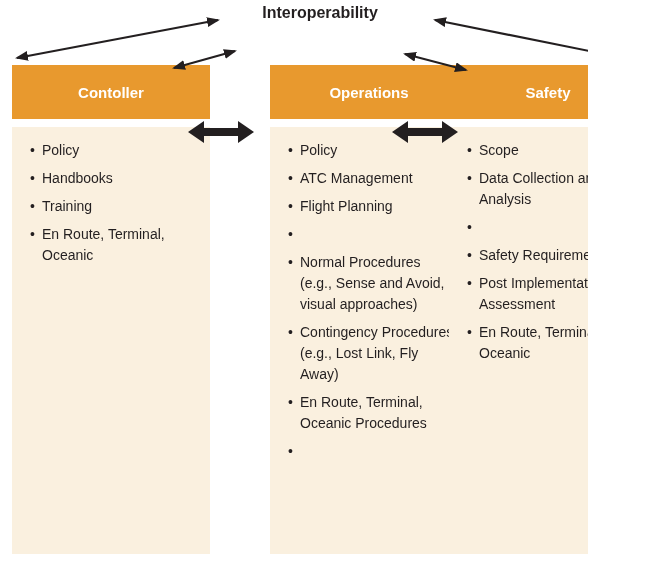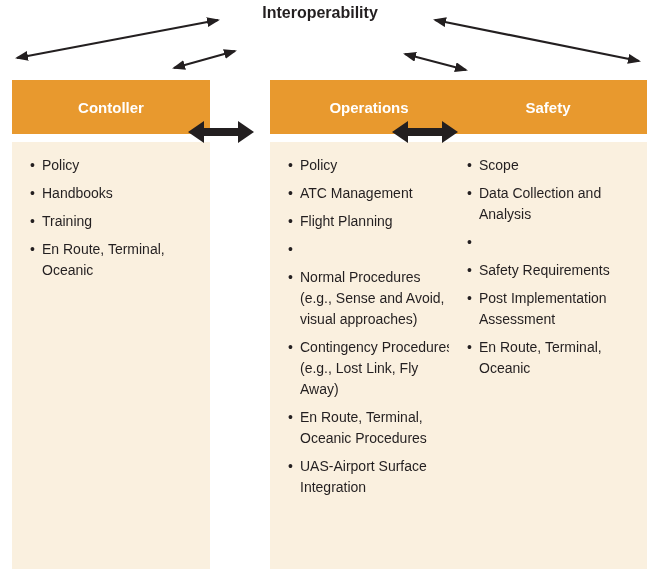--- a/index.html
+++ b/index.html
@@ -3,21 +3,21 @@
 <meta charset="utf-8">
 <style>
   html, body {
     margin: 0;
     padding: 0;
     background: #ffffff;
     font-family: "Liberation Sans", sans-serif;
   }
   #stage {
     position: relative;
-    width: 652px;
+    width: 588px;
     height: 574px;
     background: #ffffff;
     overflow: hidden;
     color: var(--ink, #231F20);
   }
   #arrow-layer {
     position: absolute;
     left: 0; top: 0;
     width: 652px; height: 574px;
     z-index: 5;
@@ -30,21 +30,21 @@
     width: 248px;
     text-align: center;
     font-weight: bold;
     font-size: 16px;
     line-height: 22px;
     color: var(--ink, #231F20);
     z-index: 2;
   }
   .column {
     position: absolute;
-    top: 80px;
+    top: 65px;
     width: 198px;
     z-index: 1;
     border-radius: 18px;
   }
   .col-0 { left: 12px; }
   .col-1 { left: 222px; margin-left: 48px; }
   .col-2 { left: 430px; padding-left: 19px; }
   .column-header {
     height: 54px;
     background: var(--header-bg, #E8992E);
@@ -155,22 +155,20 @@
 (e.g., Lost Link, Fly
 Away)</span>
           </div>
           <div class="item">
             <span class="bullet">•</span>
             <span class="itext">En Route, Terminal,
 Oceanic Procedures</span>
           </div>
           <div class="item">
             <span class="bullet">•</span>
-            <span class="itext">UAS-Airport Surface
-Integration</span>
           </div>
         </div>
     </div>
 
     <div class="column col-2">
       <div class="column-header">Safety</div>
       <div class="column-body">
           <div class="item">
             <span class="bullet">•</span>
             <span class="itext">Scope</span>

